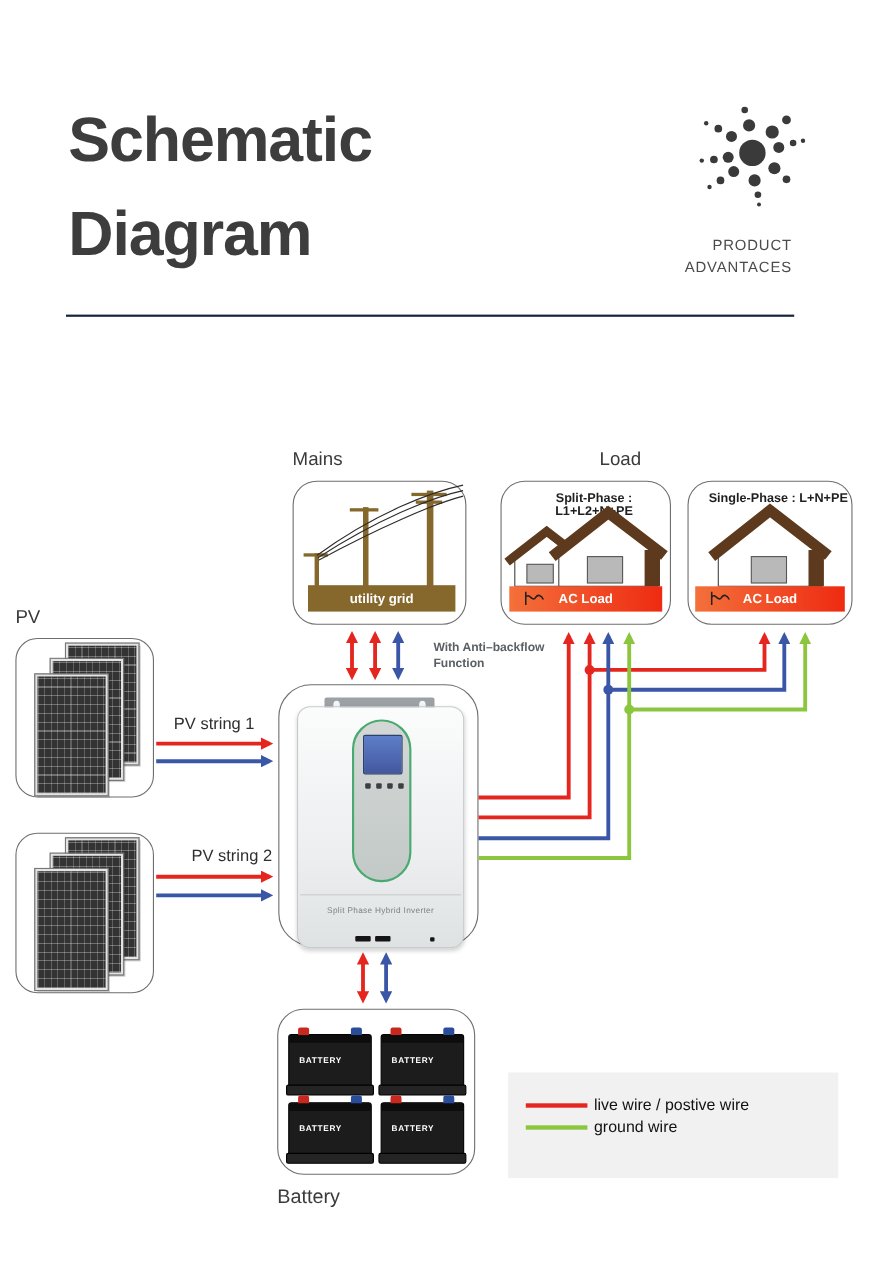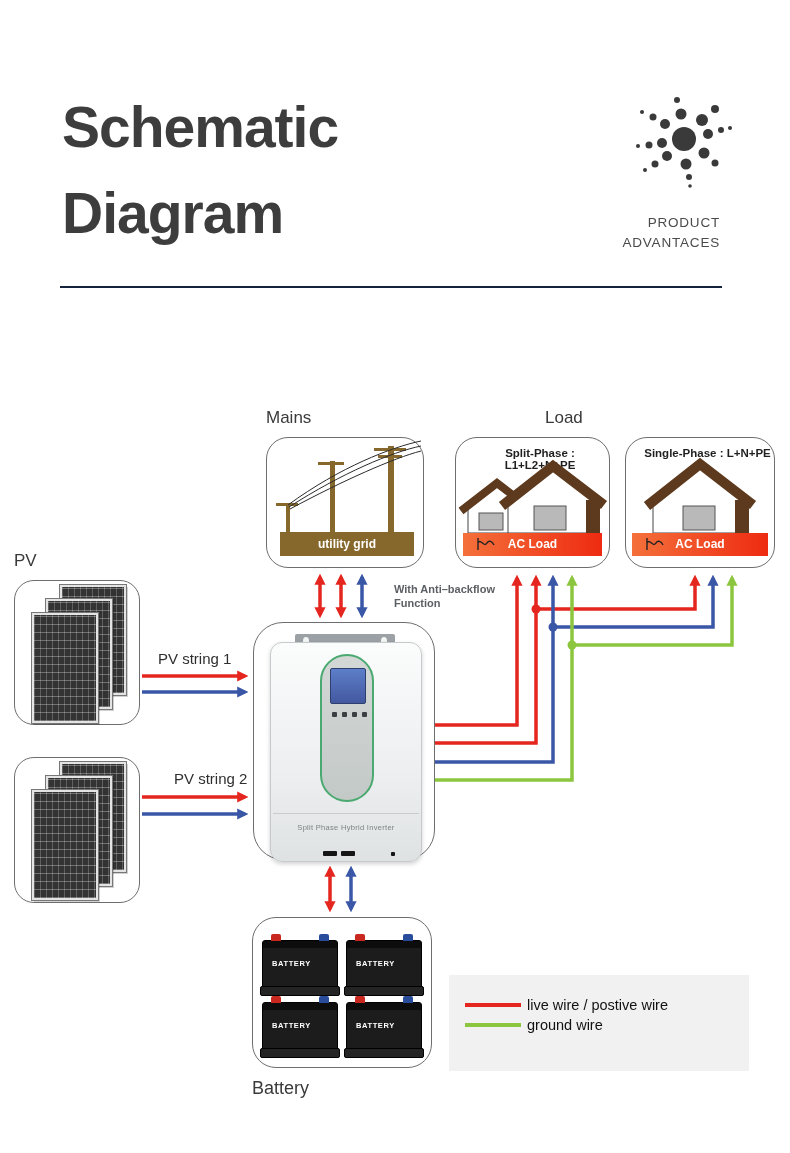--- a/index.html
+++ b/index.html
@@ -56,21 +56,21 @@
     border-radius:3px;box-sizing:border-box;}
   .battery::before{content:"";position:absolute;left:0;right:0;top:0;height:7px;background:#0d0d0d;}
   .battery::after{content:"";position:absolute;left:-3px;right:-3px;bottom:-3px;height:8px;
     background:#242424;border:1px solid #000;border-radius:2px;}
   .battery .term{position:absolute;top:-7px;width:10px;height:7px;border-radius:2px 2px 0 0;}
   .battery .t-red{left:8px;background:#c8281e;}
   .battery .t-blue{right:8px;background:#2a4d9b;}
   .battery .bat-label{margin:18px 0 0 9px;font-size:7.5px;font-weight:700;color:#fff;letter-spacing:.6px;}
 
   
-  .legend-box{left:449px;top:975px;width:300px;height:96px;background:#f1f1f1;z-index:3;
+  .legend-box{left:462px;top:975px;width:300px;height:96px;background:#f1f1f1;z-index:3;
     padding:20px 0 0 16px;box-sizing:border-box;}
   .legend-row{display:flex;align-items:center;height:20px;}
   .legend-sw{width:56px;height:3.5px;margin-right:6px;}
   .sw-live{background:var(--live,#e5261f);}
   .sw-neutral{background:var(--neutral,#3a57a7);}
   .sw-ground{background:var(--ground,#8cc63e);}
   .legend-label{font-size:14.5px;color:#121212;}
 
   svg.overlay{position:absolute;left:0;top:0;z-index:2;pointer-events:none;}
 </style>

